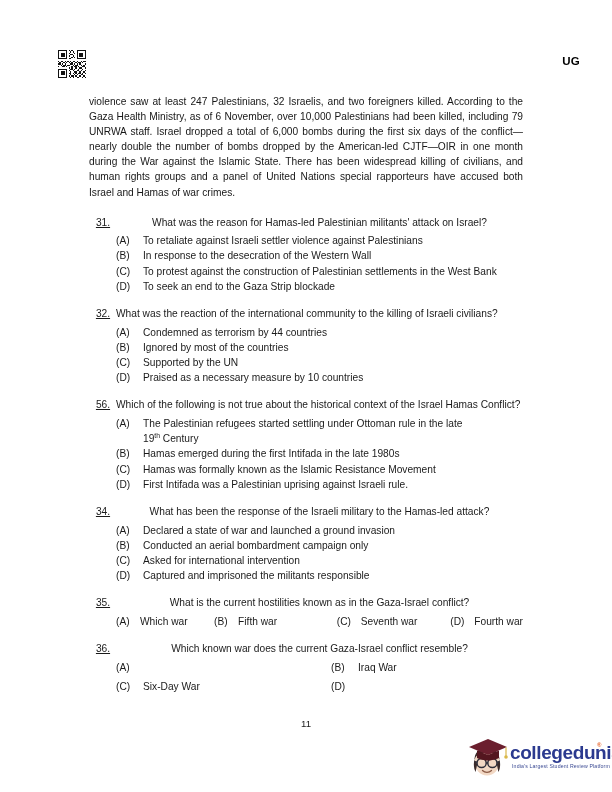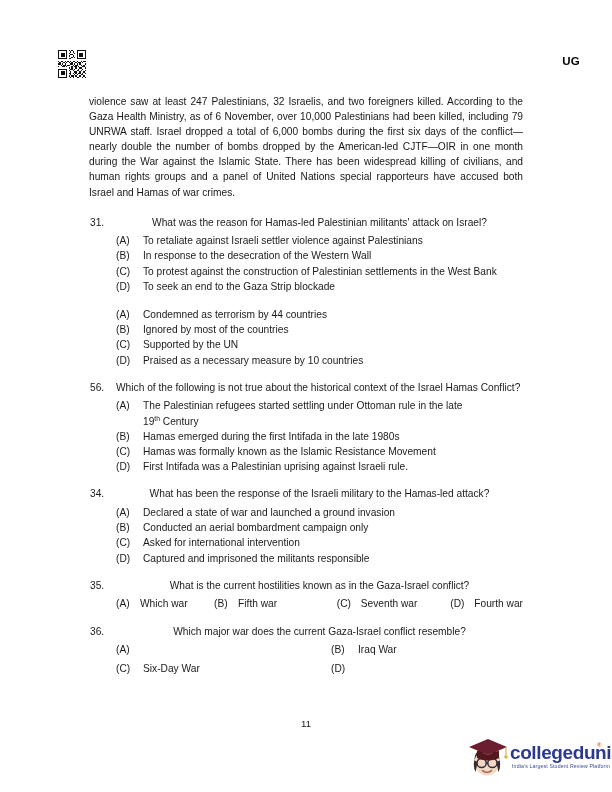--- a/index.html
+++ b/index.html
@@ -65,22 +65,23 @@
     margin-bottom: 13px;
   }
   .q-head {
     display: flex;
     align-items: flex-start;
     font-size: 10.2px;
     line-height: 14.6px;
   }
   .q-num {
     flex: 0 0 26px;
-    text-align: left;
+    text-align: center;
     padding-left: 1px;
+    text-decoration: underline;
   }
   .q-text {
     flex: 1 1 auto;
     text-align: justify;
     text-justify: inter-word;
   }
   .q-text.nojust { text-align: center; }
 
   .options {
     margin-top: 3px;
@@ -334,20 +335,24 @@
         <span class="opt-text">To protest against the construction of Palestinian settlements in the West Bank</span>
       </div>
       <div class="opt-row">
         <span class="opt-label">(D)</span>
         <span class="opt-text">To seek an end to the Gaza Strip blockade</span>
       </div>
     </div>
   </div>
 
   <div class="question">
+    <div class="q-head">
+      <span class="q-num">32.</span>
+      <span class="q-text">What was the reaction of the international community to the killing of Israeli civilians?</span>
+    </div>
     <div class="options">
       <div class="opt-row">
         <span class="opt-label">(A)</span>
         <span class="opt-text">Condemned as terrorism by 44 countries</span>
       </div>
       <div class="opt-row">
         <span class="opt-label">(B)</span>
         <span class="opt-text">Ignored by most of the countries</span>
       </div>
       <div class="opt-row">
@@ -433,21 +438,21 @@
       <div class="opt-cell">
         <span class="opt-label">(D)</span>
         <span class="opt-text">Fourth war</span>
       </div>
     </div>
   </div>
 
   <div class="question">
     <div class="q-head">
       <span class="q-num">36.</span>
-      <span class="q-text nojust">Which major war does the current Gaza-Israel conflict resemble?</span>
+      <span class="q-text nojust">Which known war does the current Gaza-Israel conflict resemble?</span>
     </div>
     <div class="options grid-2">
       <div class="opt-cell">
         <span class="opt-label">(A)</span>
       </div>
       <div class="opt-cell">
         <span class="opt-label">(B)</span>
         <span class="opt-text">Iraq War</span>
       </div>
       <div class="opt-cell">

